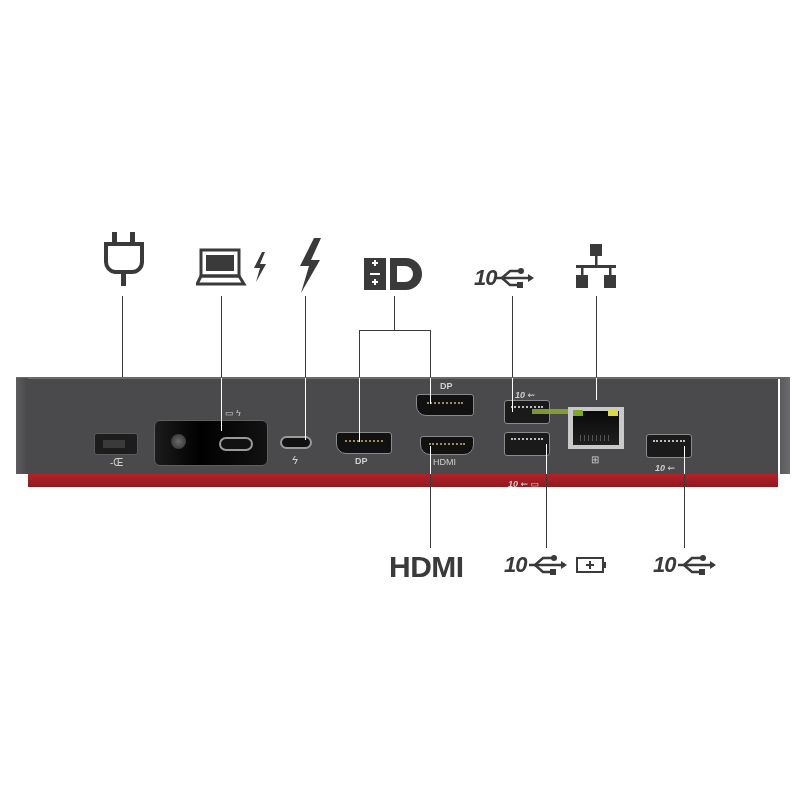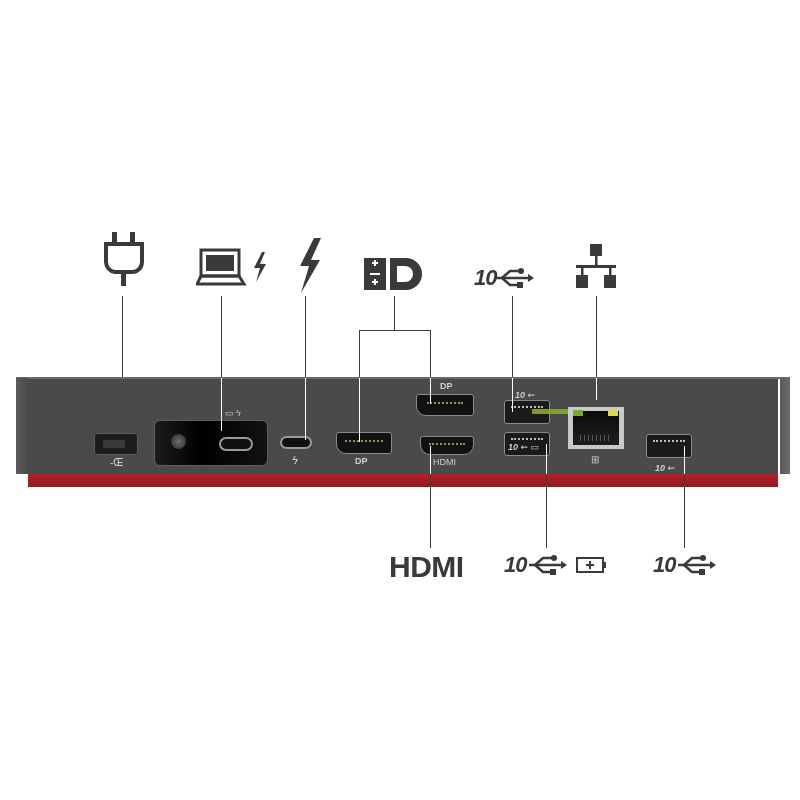--- a/index.html
+++ b/index.html
@@ -121,21 +121,21 @@
 
 <div class="abs" style="left:515px;top:384px;"><span class="port-lbl" style="position:static">10</span><span style="color:#d0d0d0;font-size:9px;"> ⇜</span></div>
 <div class="usb-port" style="left:504px;top:400px;">
     <div class="tongue"></div>
   </div>
 <div class="line-w" style="left:512px;top:378px;width:1px;height:34px"></div>
 
 <div class="usb-port" style="left:504px;top:432px;">
     <div class="tongue"></div>
   </div>
-<div class="abs" style="left:508px;top:436px;"><span class="port-lbl" style="position:static">10</span><span style="color:#d0d0d0;font-size:9px;"> ⇜ ▭</span></div>
+<div class="abs" style="left:508px;top:473px;"><span class="port-lbl" style="position:static">10</span><span style="color:#d0d0d0;font-size:9px;"> ⇜ ▭</span></div>
 <div class="line-w" style="left:546px;top:444px;width:1px;height:30px"></div>
 <div class="line" style="left:546px;top:474px;width:1px;height:74px"></div>
 
 <div class="abs" style="left:532px;top:409px;width:50px;height:5px;background:#8aa532;opacity:0.9;"></div>
 
 <div class="abs" style="left:568px;top:407px;width:56px;height:42px;background:#c9c9c9;">
   <div style="position:absolute;left:5px;top:4px;width:46px;height:34px;background:linear-gradient(#0a0a0a,#1f1f1f);"></div>
   <div style="position:absolute;left:5px;top:3px;width:10px;height:6px;background:#7fa82a;"></div>
   <div style="position:absolute;left:40px;top:3px;width:10px;height:6px;background:#d9d94a;"></div>
   <div style="position:absolute;left:12px;top:28px;width:32px;height:6px;background:repeating-linear-gradient(to right,#555 0 1px,transparent 1px 4px);"></div>

